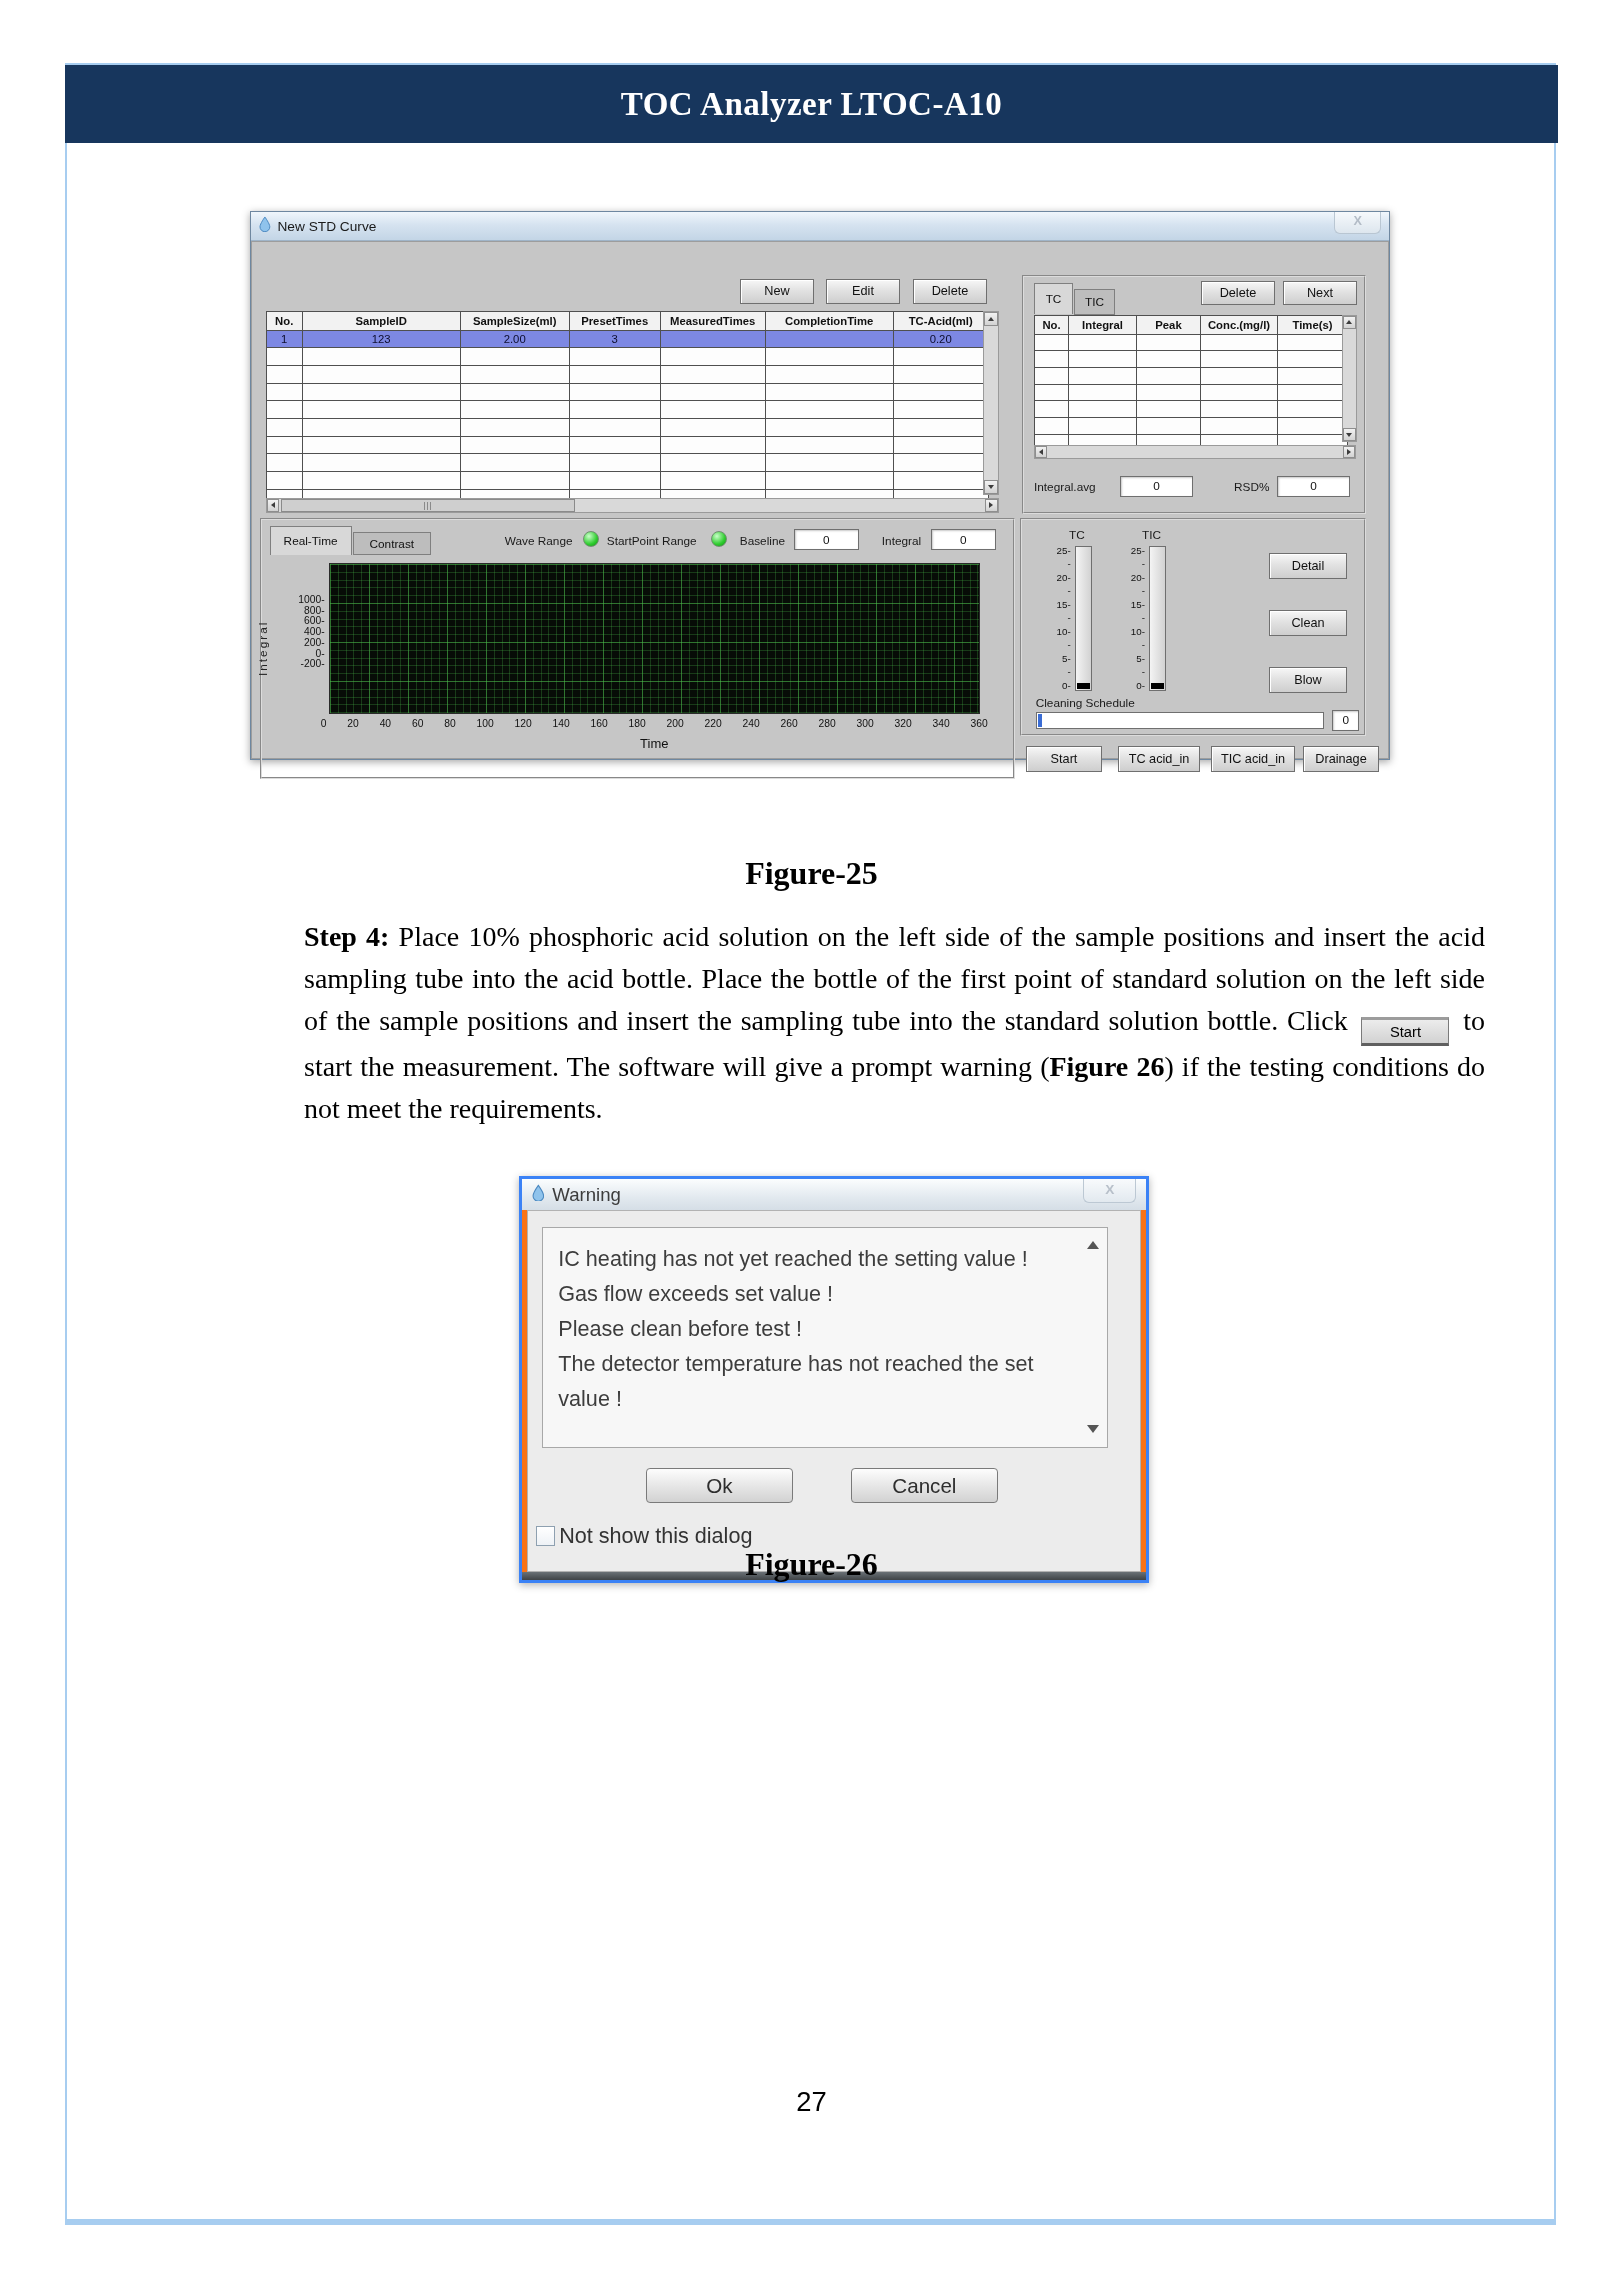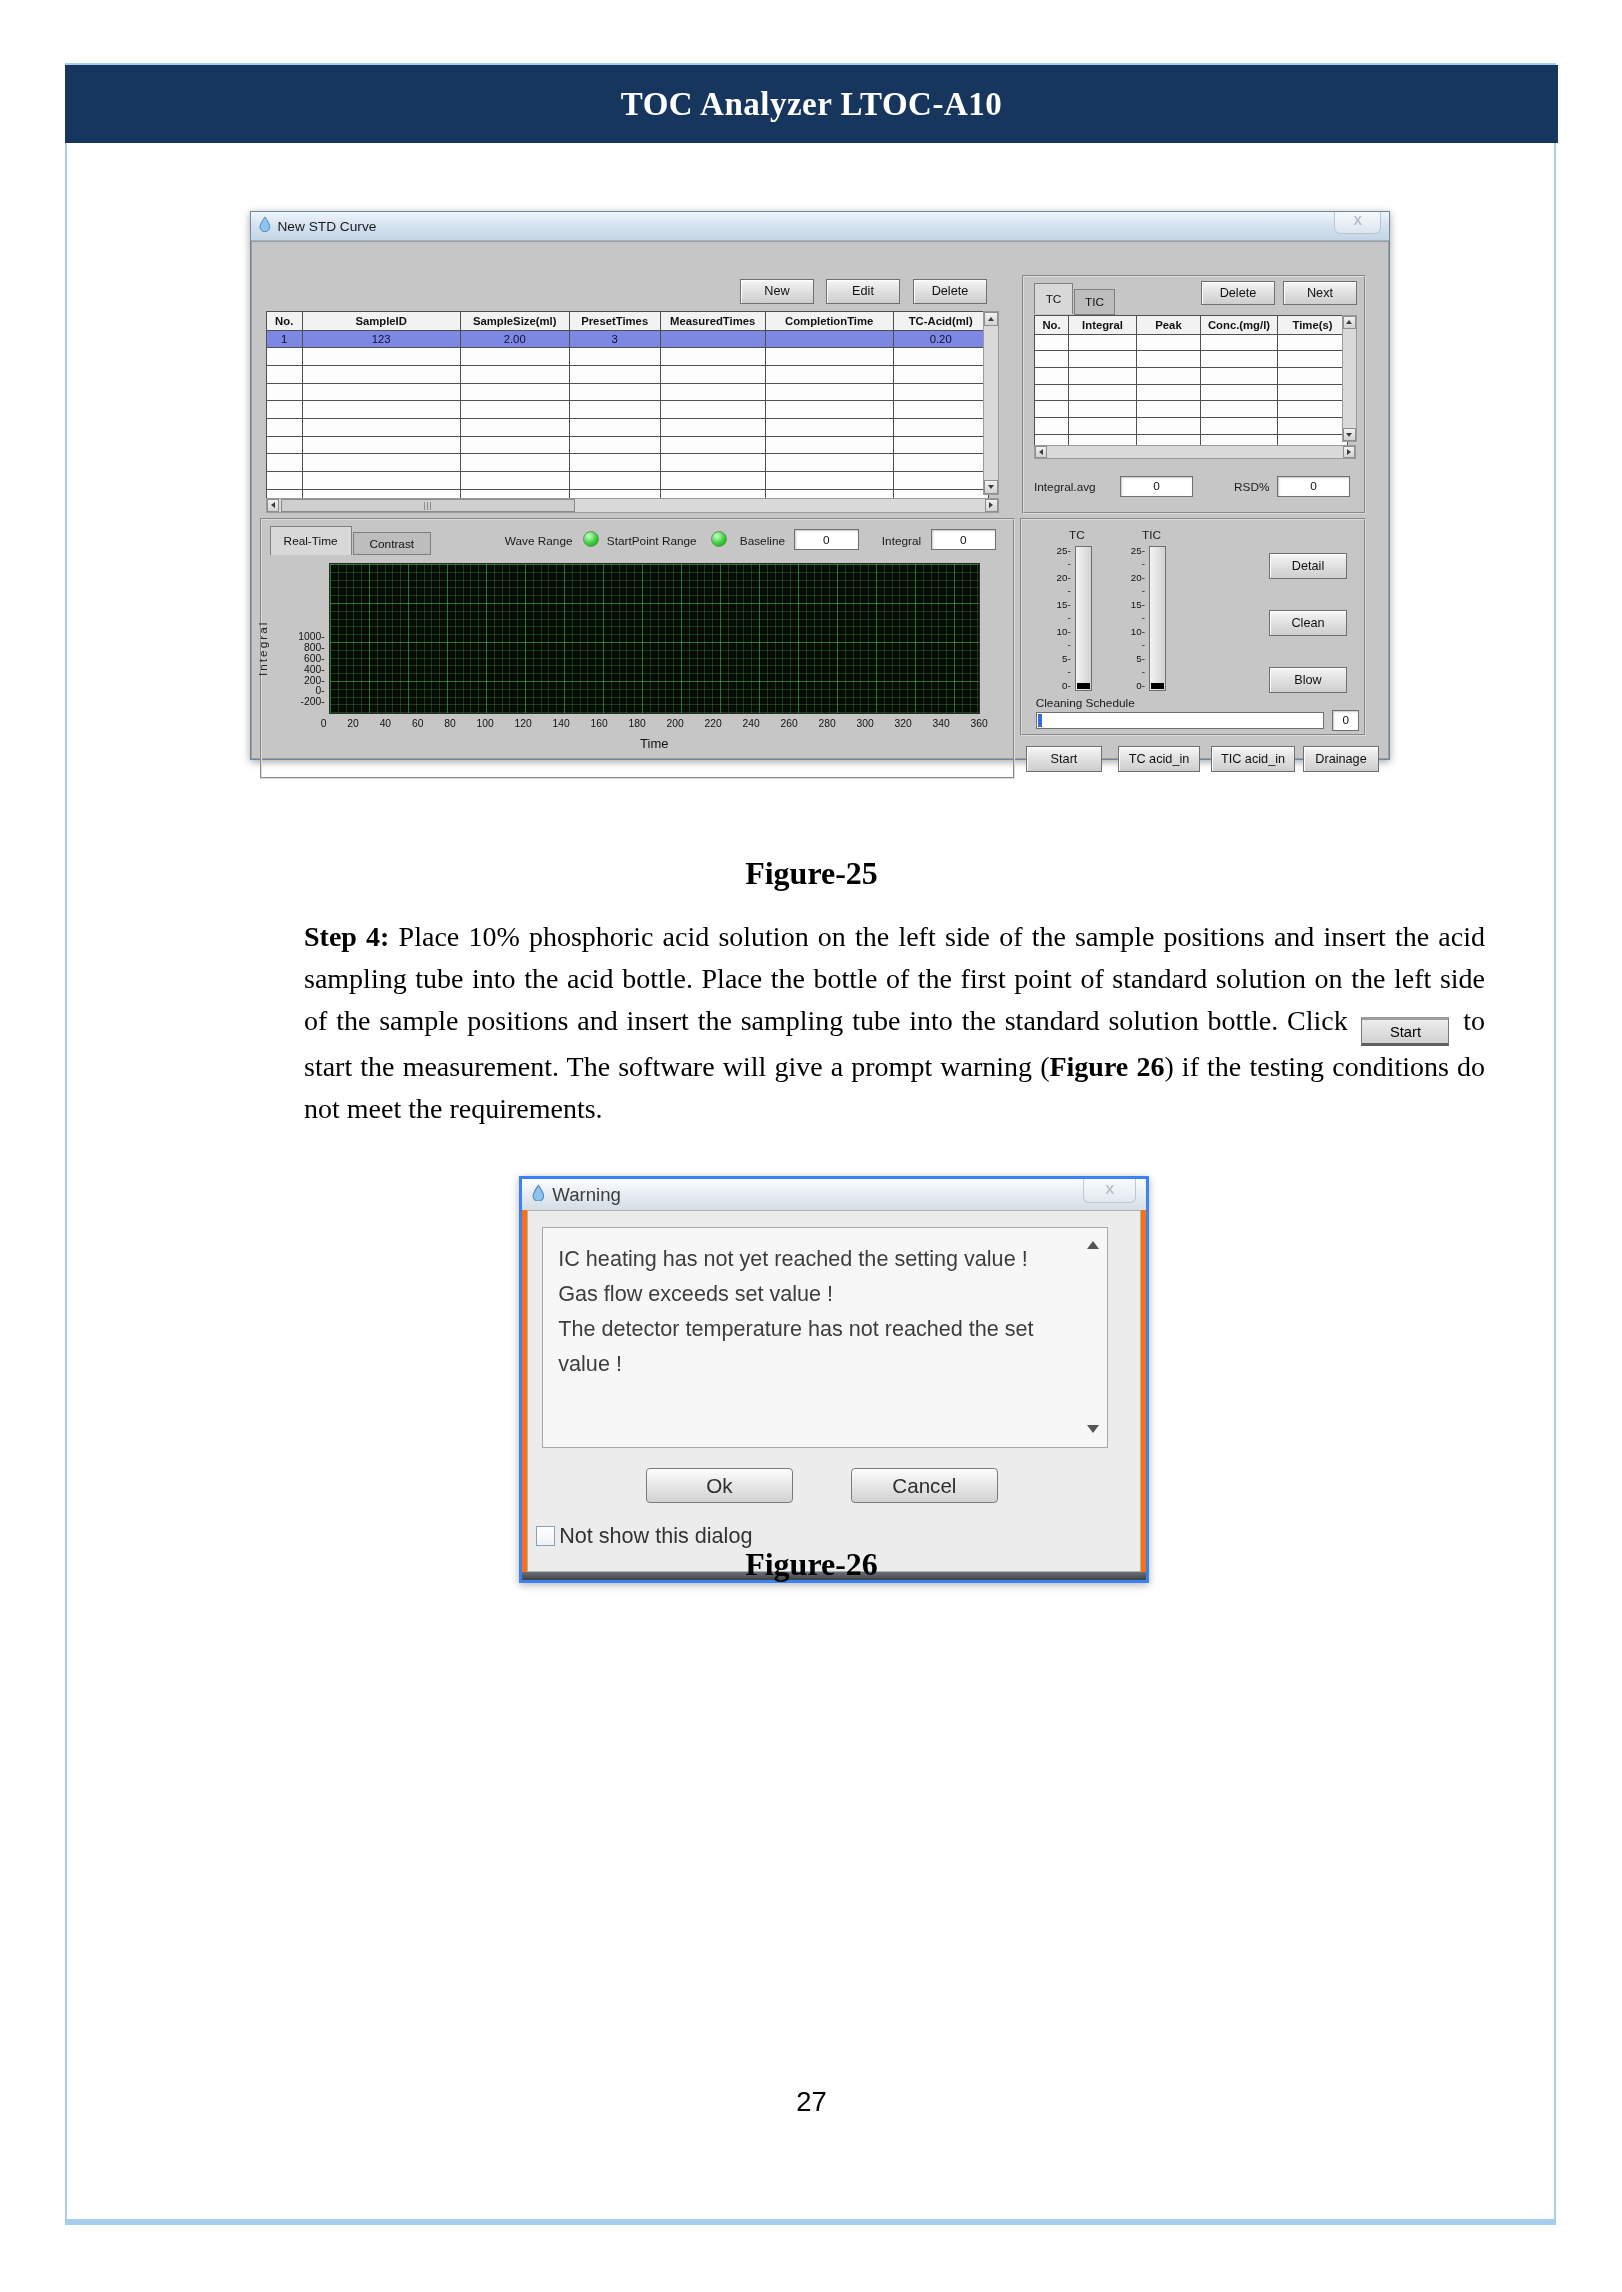--- a/index.html
+++ b/index.html
@@ -71,21 +71,21 @@
 
   
   .chart-plot{position:absolute;left:67px;top:43px;width:651px;height:151px;
       background-color:var(--chart-bg,#070c07);border:1px solid #2a2a2a;box-sizing:border-box;
       background-image:
         repeating-linear-gradient(to right,rgba(70,180,70,.28) 0 1px,transparent 1px 7.8px),
         repeating-linear-gradient(to bottom,rgba(70,180,70,.28) 0 1px,transparent 1px 7.8px),
         repeating-linear-gradient(to right,rgba(90,220,90,.38) 0 1px,transparent 1px 39px),
         repeating-linear-gradient(to bottom,rgba(90,220,90,.38) 0 1px,transparent 1px 39px)}
   .yticks{position:absolute;left:9.8px;top:37px;width:53px;height:151px;display:flex;flex-direction:column;
-          justify-content:flex-end;align-items:flex-end}
+          justify-content:center;align-items:flex-end}
   .yticks span{font-size:10.3px;line-height:10.8px;color:#111}
   .xticks{position:absolute;left:59px;top:198px;width:667px;display:flex;justify-content:space-between}
   .xticks span{font-size:10.3px;color:#111}
   .ylab{position:absolute;left:-5.9px;top:69px;width:19.6px;font-size:11.8px;color:#222;letter-spacing:2px;
         writing-mode:vertical-rl;transform:rotate(180deg);text-align:center;height:118px}
   .xlab{position:absolute;left:67px;top:216px;width:651px;text-align:center;font-size:13px;color:#111}
 
   
   .gticks{position:absolute;width:35px;height:145px;display:flex;flex-direction:column;
           justify-content:space-between;align-items:flex-end}
@@ -493,20 +493,21 @@
   <div class="warn-body">
     <div class="msg-box">
       <div class="msg-sb-up">
           <div class="tri-up2"></div>
         </div>
       <div class="msg-sb-dn">
           <div class="tri-dn2"></div>
         </div>
     <span class="msg-line">IC heating has not yet reached the setting value !</span>
         <span class="msg-line">Gas flow exceeds set value !</span>
+        <span class="msg-line">Please clean before test  !</span>
         <span class="msg-line">The detector temperature has not reached the set value !</span>
       </div>
     <div class="dlg-btn" style="left:118px;top:257px">Ok</div>
     <div class="dlg-btn" style="left:323px;top:257px">Cancel</div>
     <div class="chk">
       <div class="chk-box"></div>
       <span class="chk-lbl">Not show this dialog</span>
     </div>
   </div>
   <div class="warn-strip"></div>

